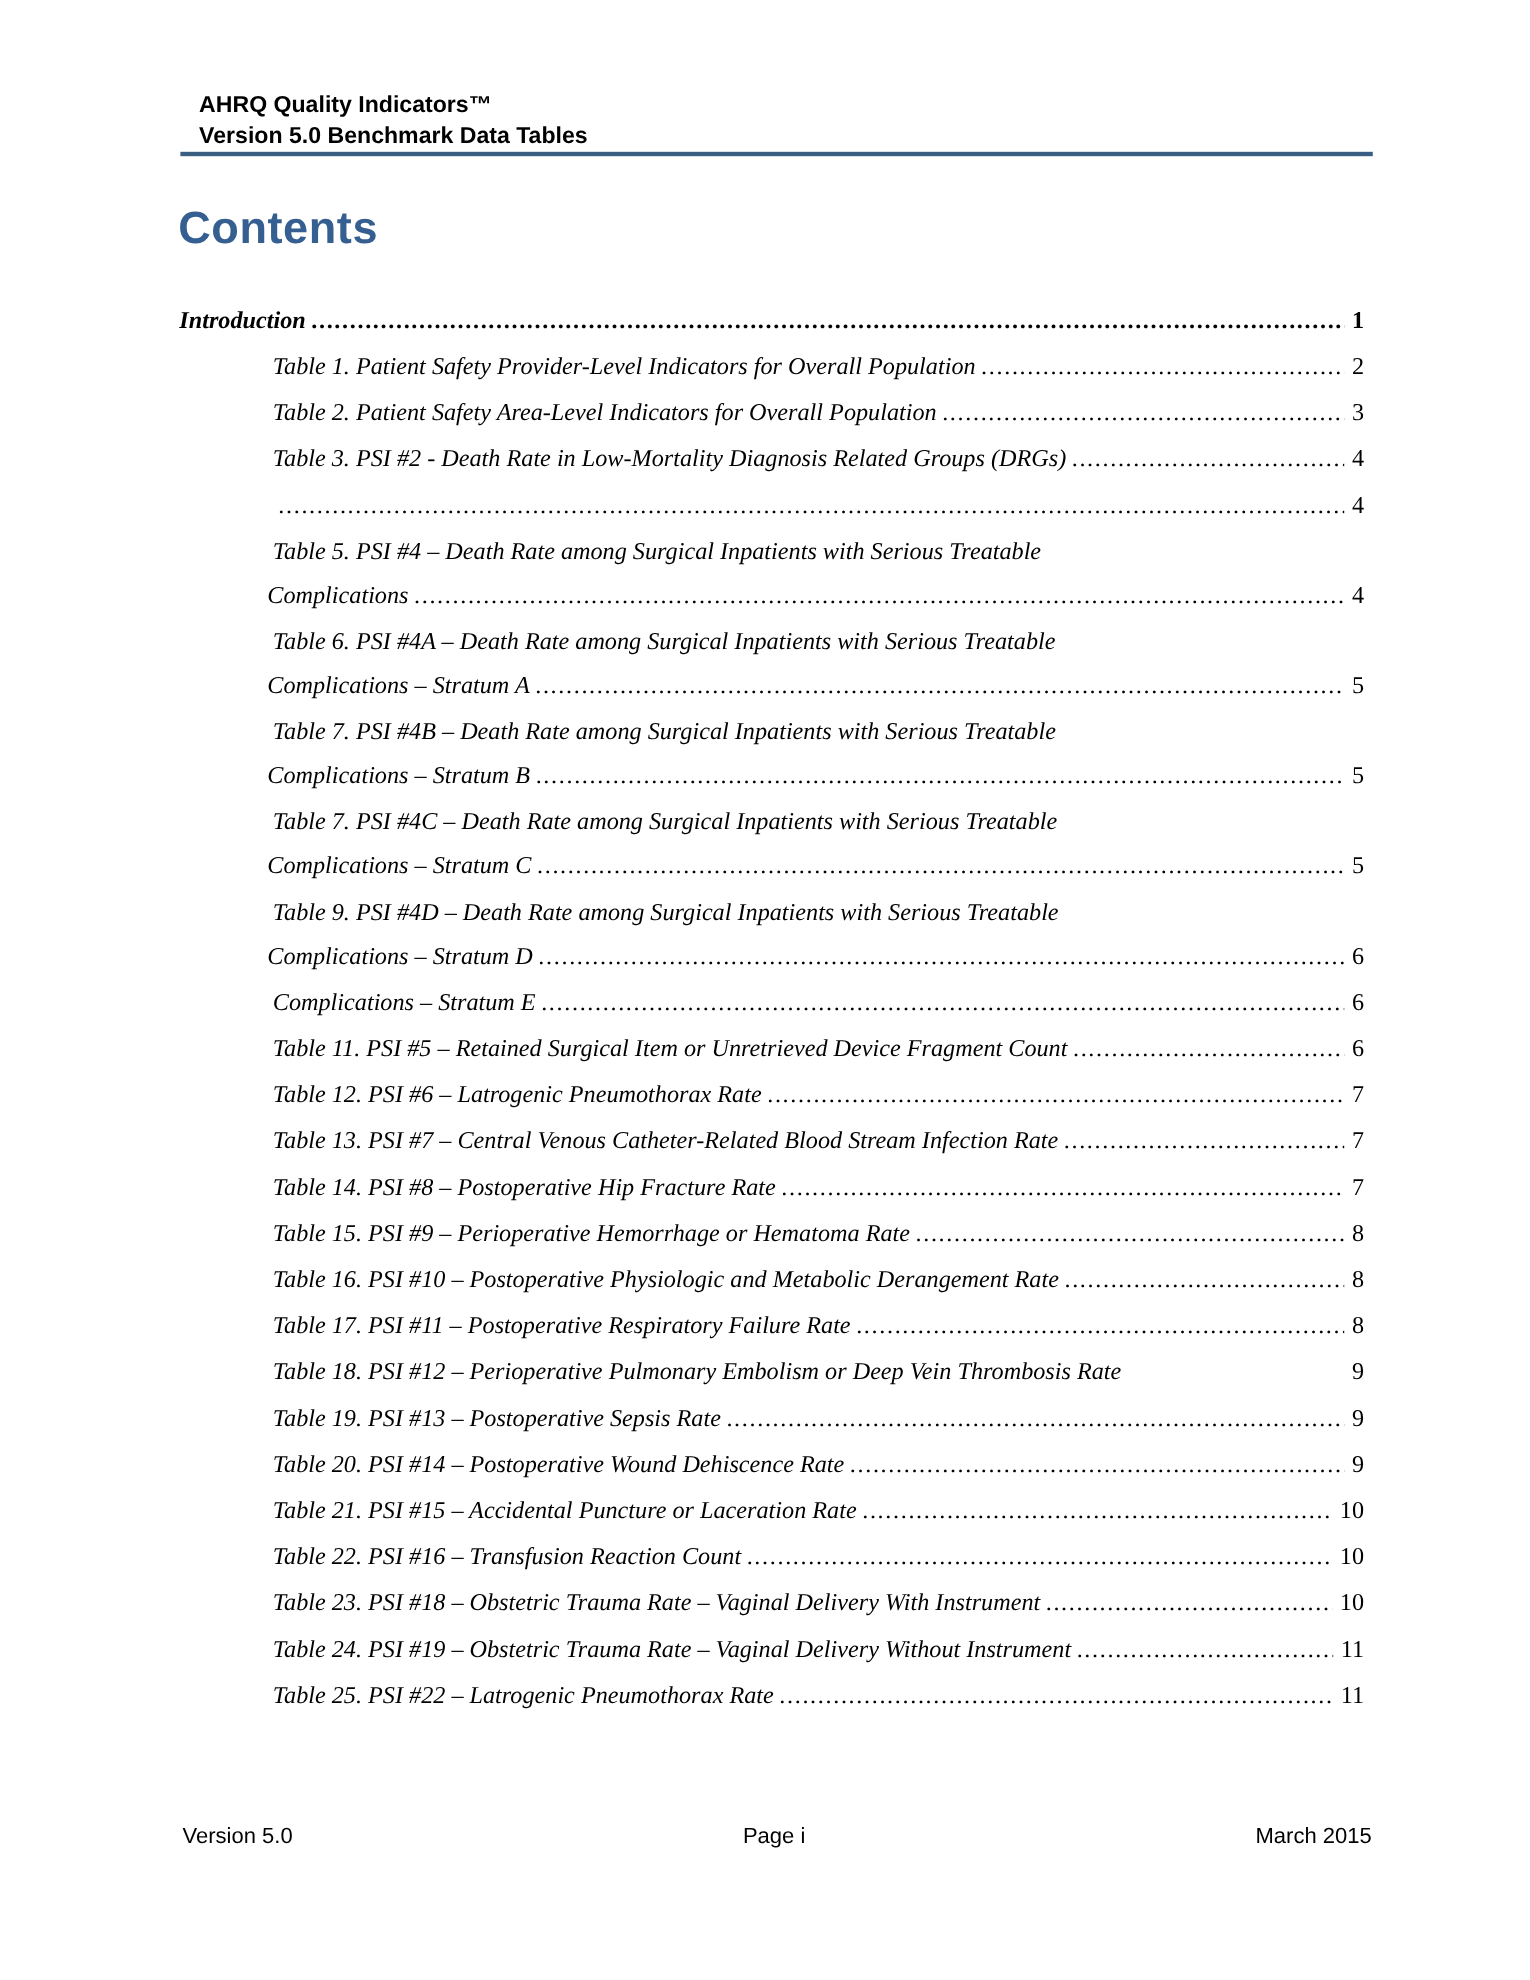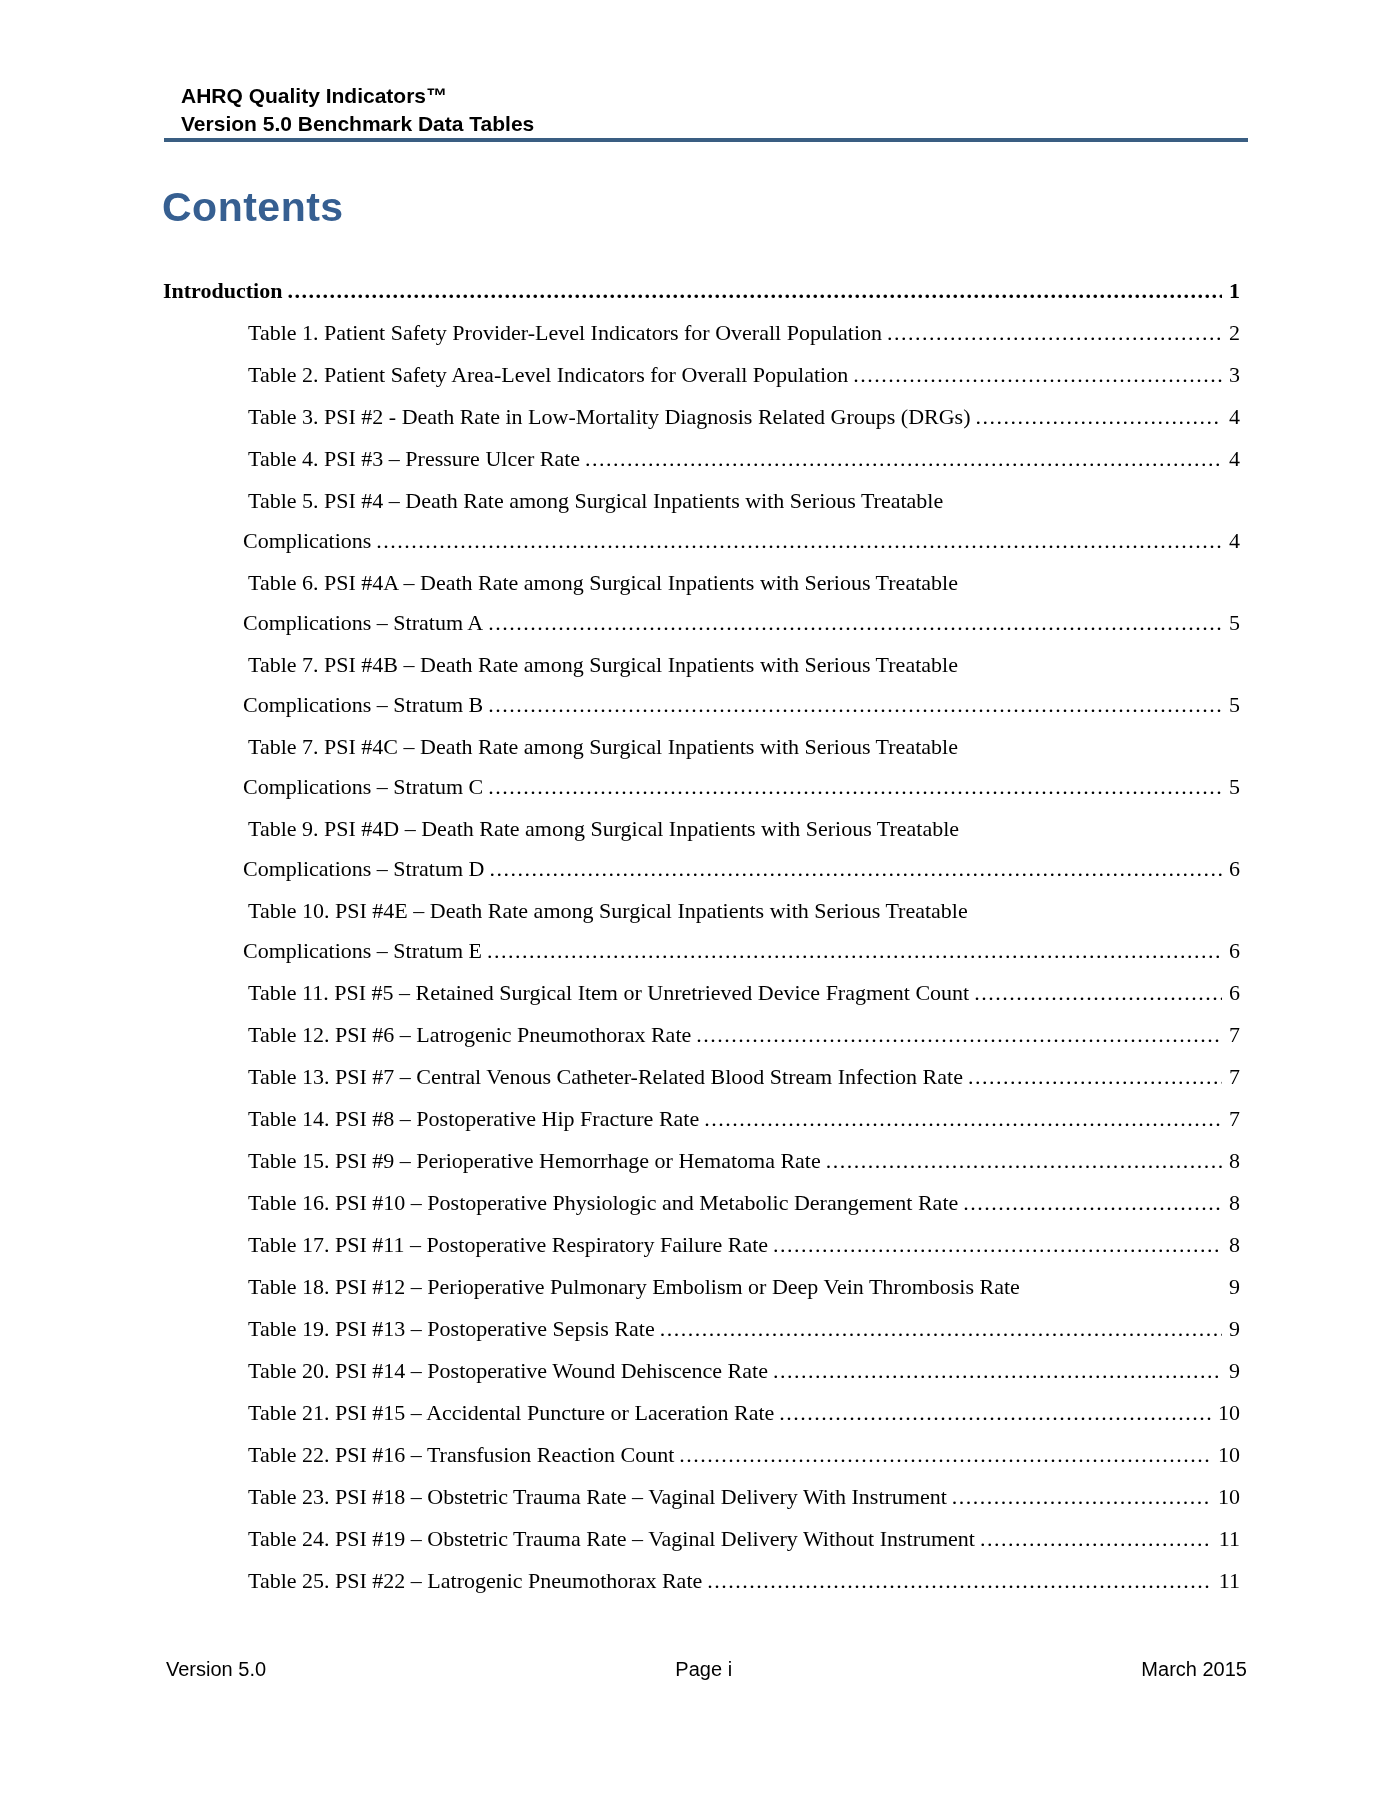--- a/index.html
+++ b/index.html
@@ -38,21 +38,21 @@
   }
   .toc-entry { margin-top:2px; }
   .toc-entry:first-child { margin-top:0; }
   .toc-entry.level2 { padding-left:85px; }
   .toc-entry.bold { font-weight:bold; }
   .toc-line {
     display:flex; align-items:baseline;
     line-height:40px; white-space:nowrap;
   }
   .toc-entry.level2 .toc-line + .toc-line { margin-left:-5px; }
-  .toc-text { flex:0 0 auto; }
+  .toc-text { flex:0 0 auto;font-style:italic; }
   .leader {
     flex:1 1 auto; min-width:0;
     overflow:hidden; white-space:nowrap;
     margin:0 7px 0 5px;
   }
   .leader::after {
     content:"....................................................................................................................................................................................................................";
     letter-spacing:1.5px;
   }
   .leader.hidden-dots::after { visibility:hidden; }
@@ -101,21 +101,20 @@
       </div>
       <div class="toc-entry level2">
         <div class="toc-line">
           <span class="toc-text">Table 3. PSI #2 - Death Rate in Low-Mortality Diagnosis Related Groups (DRGs)</span>
           <span class="leader"></span>
           <span class="toc-num">4</span>
         </div>
       </div>
       <div class="toc-entry level2">
         <div class="toc-line">
-          <span class="toc-text">Table 4. PSI #3 – Pressure Ulcer Rate</span>
           <span class="leader"></span>
           <span class="toc-num">4</span>
         </div>
       </div>
       <div class="toc-entry level2">
         <div class="toc-line">
           <span class="toc-text">Table 5. PSI #4 – Death Rate among Surgical Inpatients with Serious Treatable</span>
         </div>
         <div class="toc-line">
           <span class="toc-text">Complications</span>
@@ -157,23 +156,20 @@
         <div class="toc-line">
           <span class="toc-text">Table 9. PSI #4D – Death Rate among Surgical Inpatients with Serious Treatable</span>
         </div>
         <div class="toc-line">
           <span class="toc-text">Complications – Stratum D</span>
           <span class="leader"></span>
           <span class="toc-num">6</span>
         </div>
       </div>
       <div class="toc-entry level2">
-        <div class="toc-line">
-          <span class="toc-text">Table 10. PSI #4E – Death Rate among Surgical Inpatients with Serious Treatable</span>
-        </div>
         <div class="toc-line">
           <span class="toc-text">Complications – Stratum E</span>
           <span class="leader"></span>
           <span class="toc-num">6</span>
         </div>
       </div>
       <div class="toc-entry level2">
         <div class="toc-line">
           <span class="toc-text">Table 11. PSI #5 – Retained Surgical Item or Unretrieved Device Fragment Count</span>
           <span class="leader"></span>

